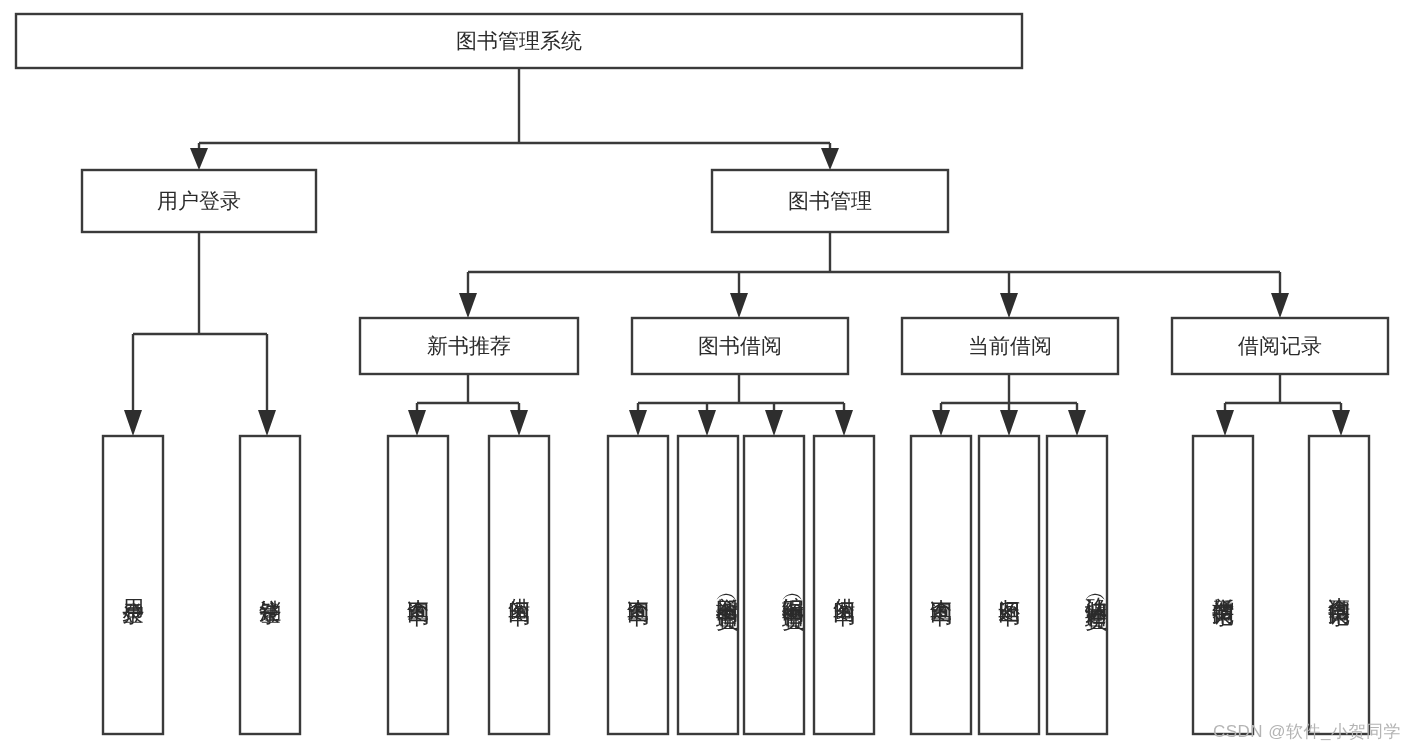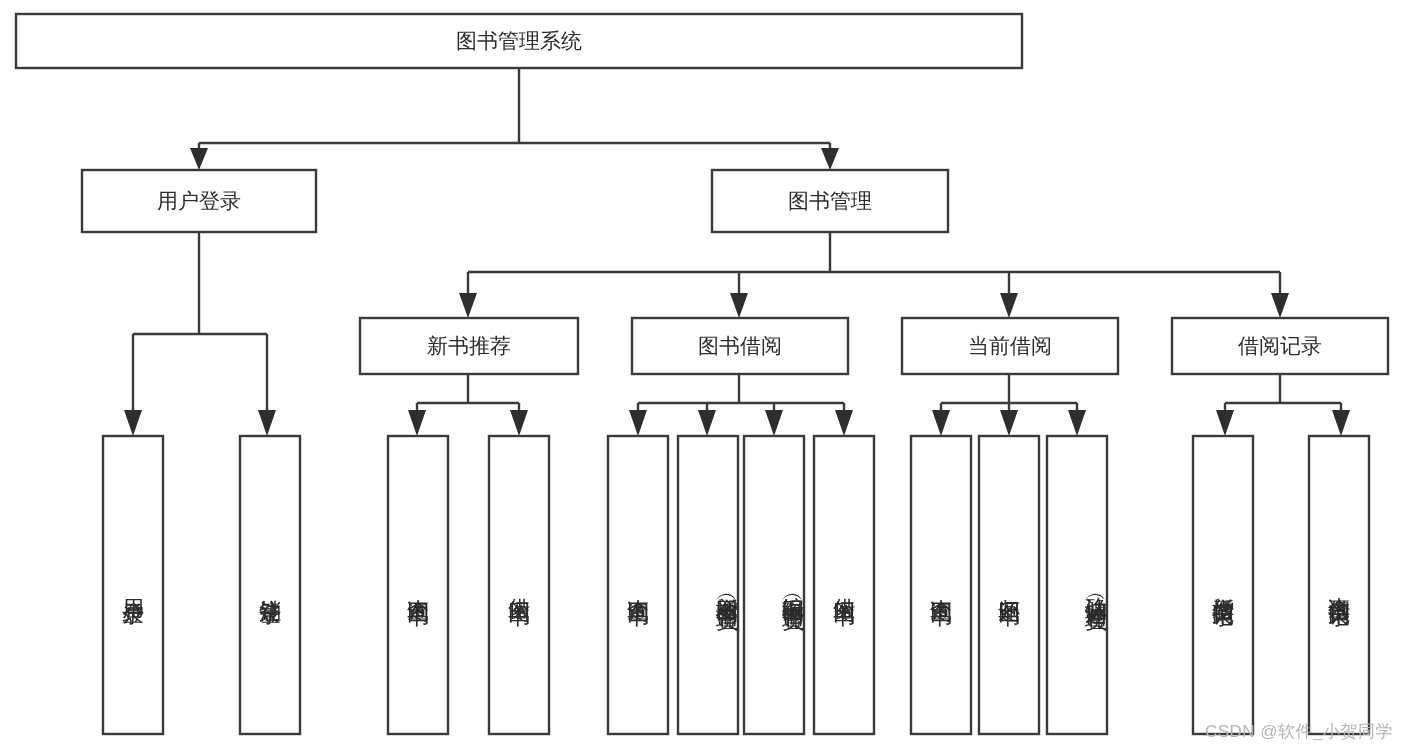--- a/index.html
+++ b/index.html
@@ -67,21 +67,21 @@
     letter-spacing: 2px;
     display: flex;
     align-items: center;
     justify-content: center;
     text-align: center;
     white-space: nowrap;
     user-select: none;
   }
   .watermark {
     position: absolute;
-    right: 12px;
+    right: 4px;
     bottom: 4px;
     font-family: "Liberation Sans", "DejaVu Sans", sans-serif;
     font-size: 17px;
     color: #b4b4b4;
     letter-spacing: 0.5px;
     white-space: nowrap;
   }
 </style>
 </head>
 <body>

